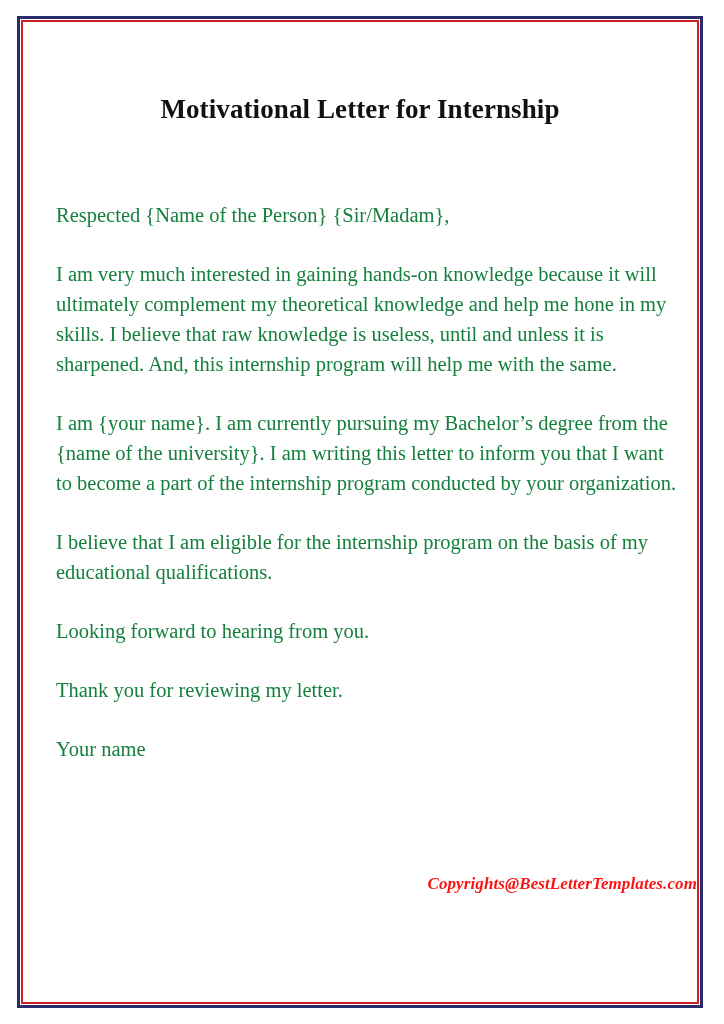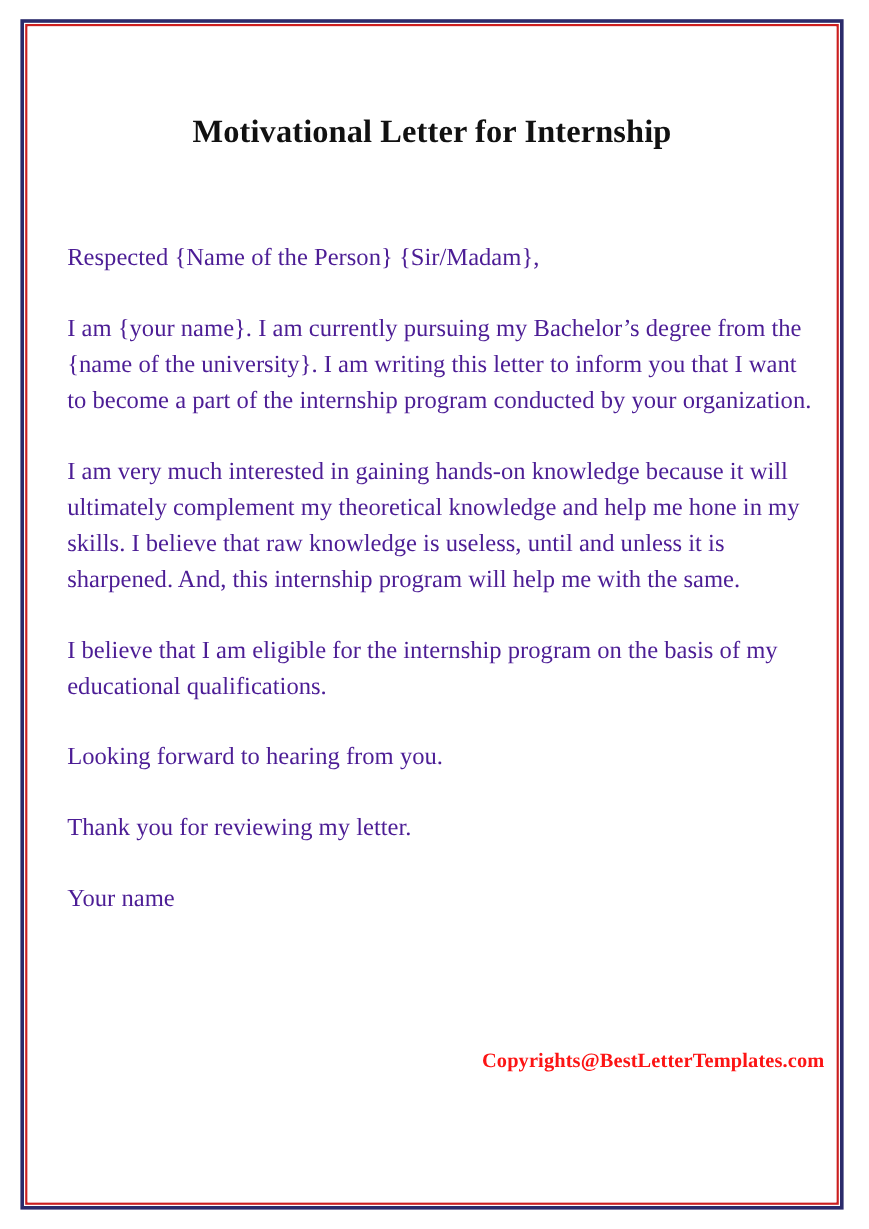--- a/index.html
+++ b/index.html
@@ -75,62 +75,63 @@
     font-weight: bold;
     color: #111111;
     letter-spacing: 0.1px;
   }
 
   .letter-body {
     position: absolute;
     left: 33px;
     top: 178px;
     width: 622px;
-    color: #4c1d95;
+    color: #15803d;
     font-size: 20.5px;
     line-height: 30px;
   }
 
   .para {
     margin: 0 0 29px 0;
     text-align: left;
   }
 
   .para:last-child {
     margin-bottom: 3px;
   }
 
   .copyright {
     position: absolute;
-    right: 10px;
+    right: 0;
     bottom: 8px;
     font-size: 17px;
     font-weight: bold;
     color: #fc1414;
     white-space: nowrap;
     letter-spacing: 0.1px;
+    font-style: italic;
   }
 </style>
 </head>
 <body>
 
 <div class="page">
 
   <div class="border-outer"></div>
   <div class="border-inner"></div>
   <div class="inner-fill"></div>
 
   <div class="content">
 
     <div class="doc-title">Motivational Letter for Internship</div>
 
     <div class="letter-body">
       <p class="para">Respected {Name of the Person} {Sir/Madam},</p>
+      <p class="para">I am very much interested in gaining hands-on knowledge because it will ultimately complement my theoretical knowledge and help me hone in my skills. I believe that raw knowledge is useless, until and unless it is sharpened. And, this internship program will help me with the same.</p>
       <p class="para">I am {your name}. I am currently pursuing my Bachelor’s degree from the {name of the university}. I am writing this letter to inform you that I want to become a part of the internship program conducted by your organization.</p>
-      <p class="para">I am very much interested in gaining hands-on knowledge because it will ultimately complement my theoretical knowledge and help me hone in my skills. I believe that raw knowledge is useless, until and unless it is sharpened. And, this internship program will help me with the same.</p>
       <p class="para">I believe that I am eligible for the internship program on the basis of my educational qualifications.</p>
       <p class="para">Looking forward to hearing from you.</p>
       <p class="para">Thank you for reviewing my letter.</p>
       <p class="para">Your name</p>
     </div>
 
     <div class="copyright">Copyrights@BestLetterTemplates.com</div>
 
   </div>
 </div>

